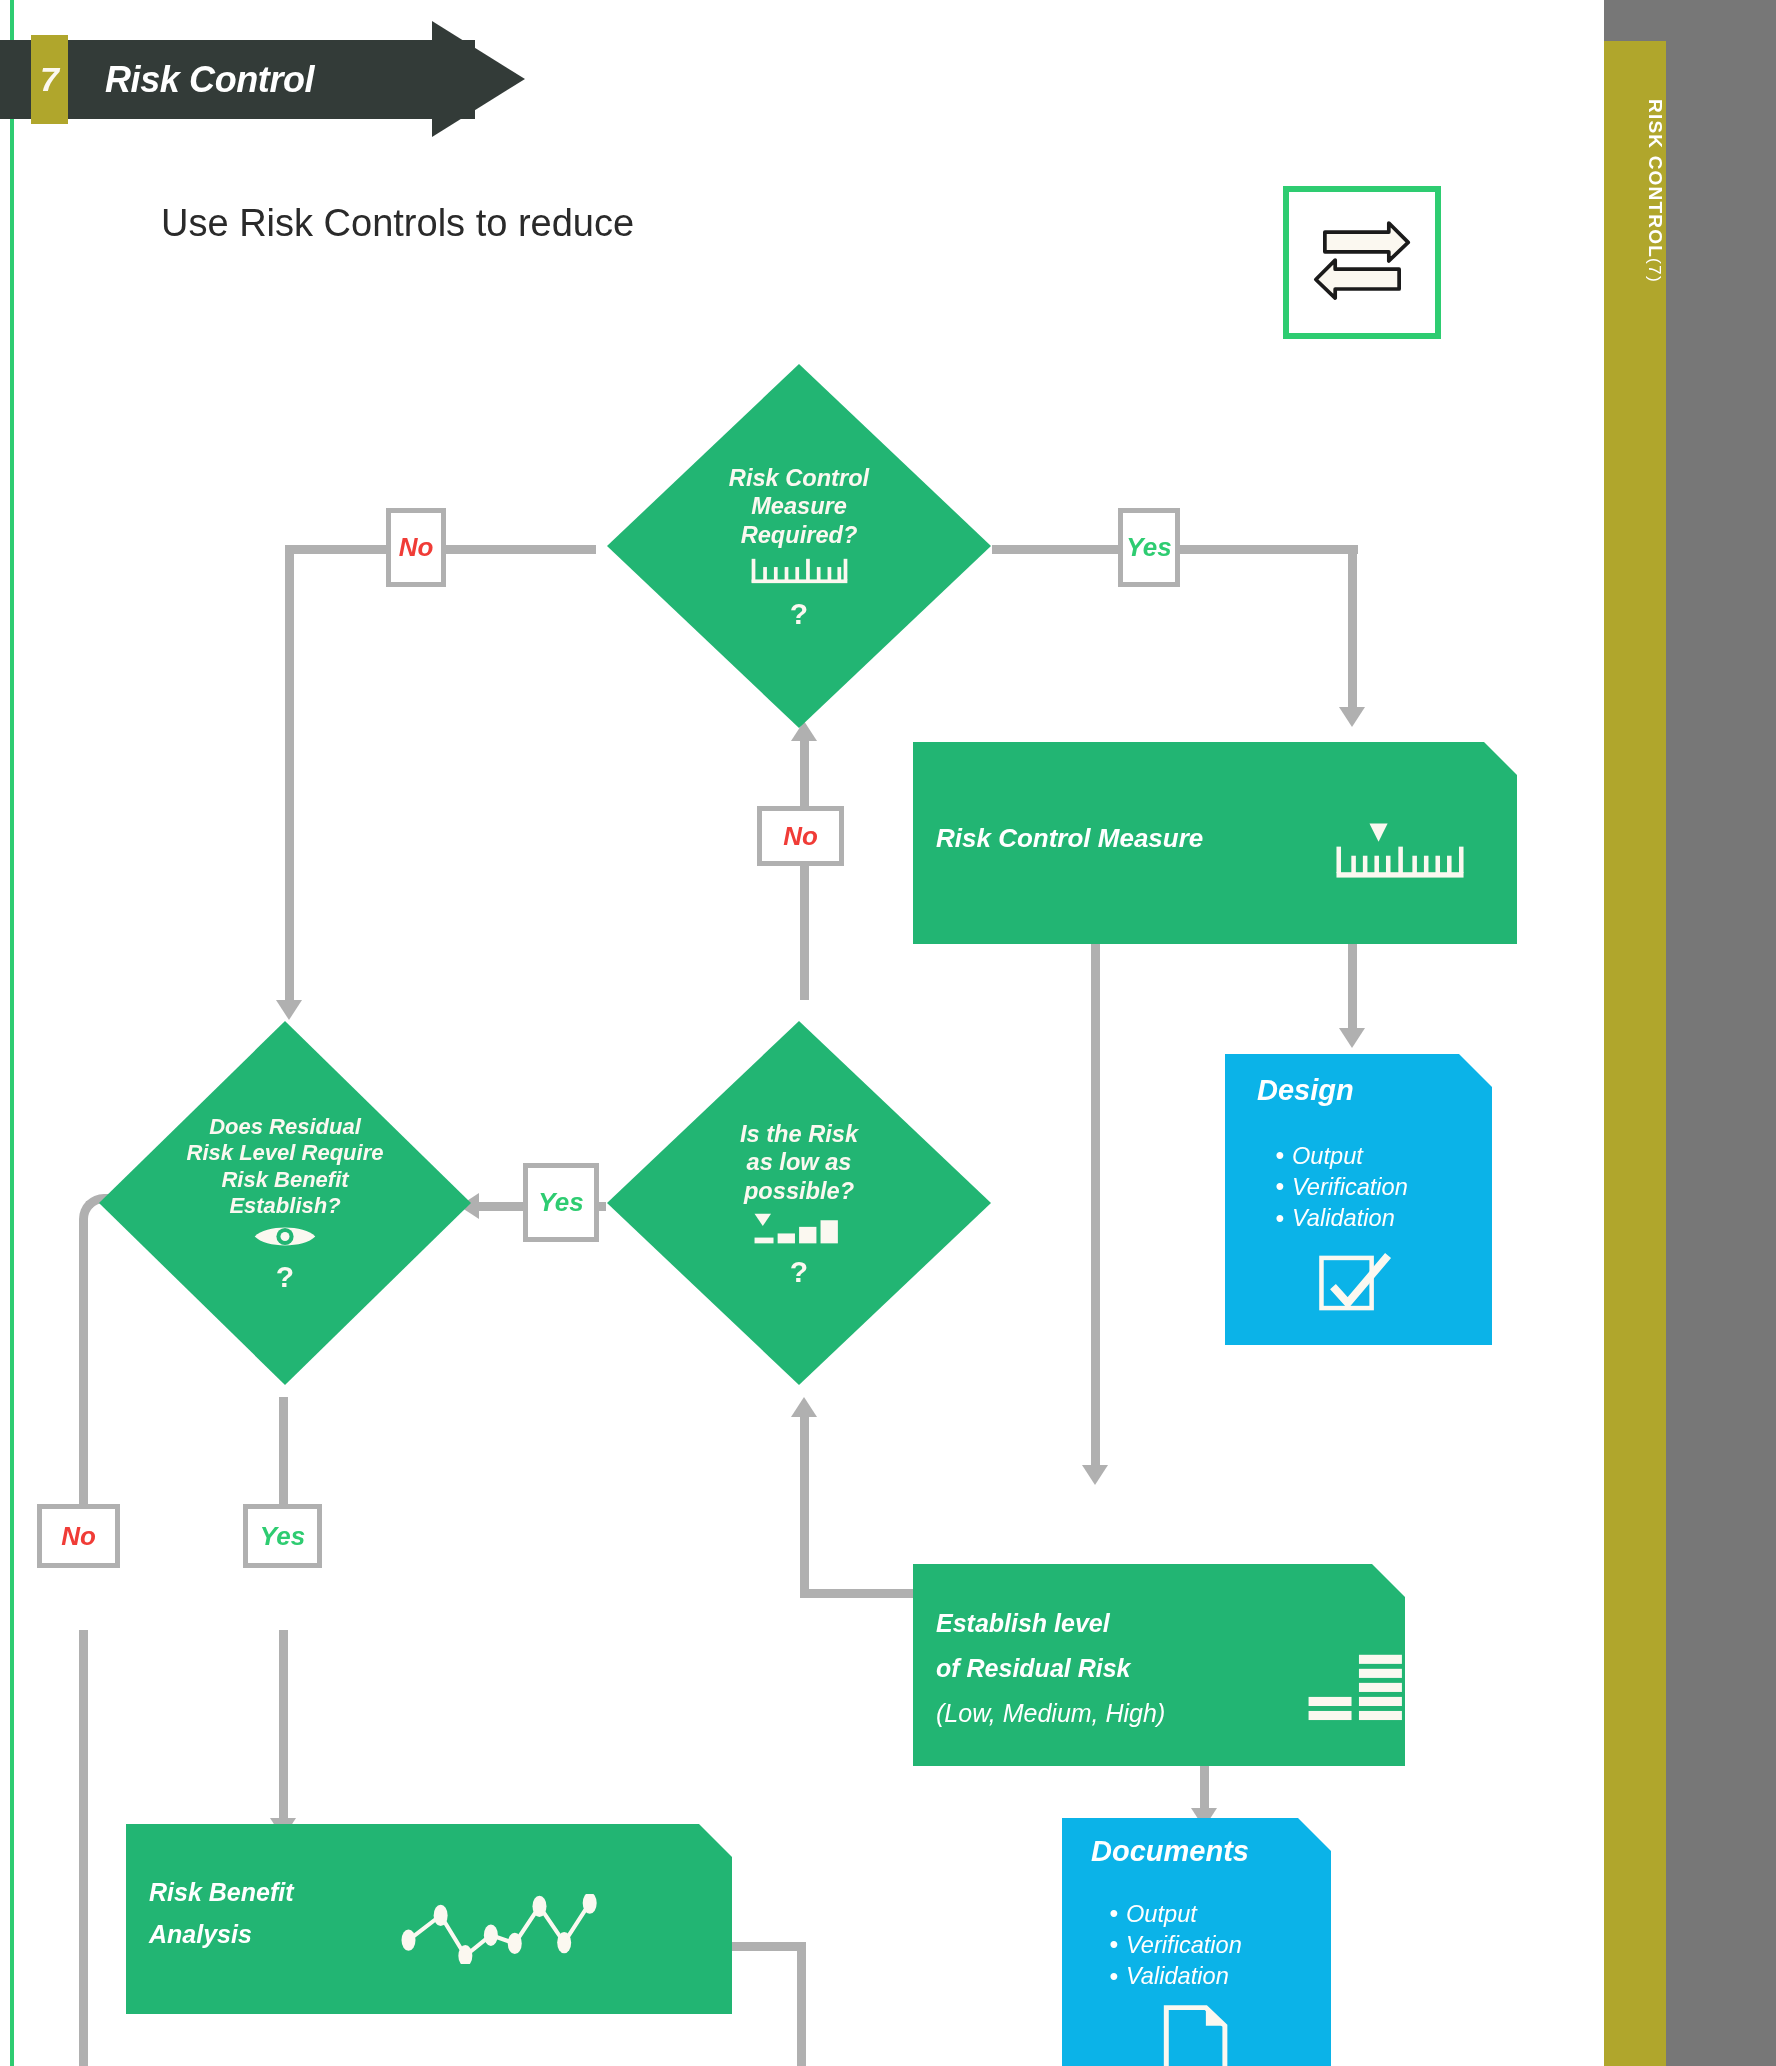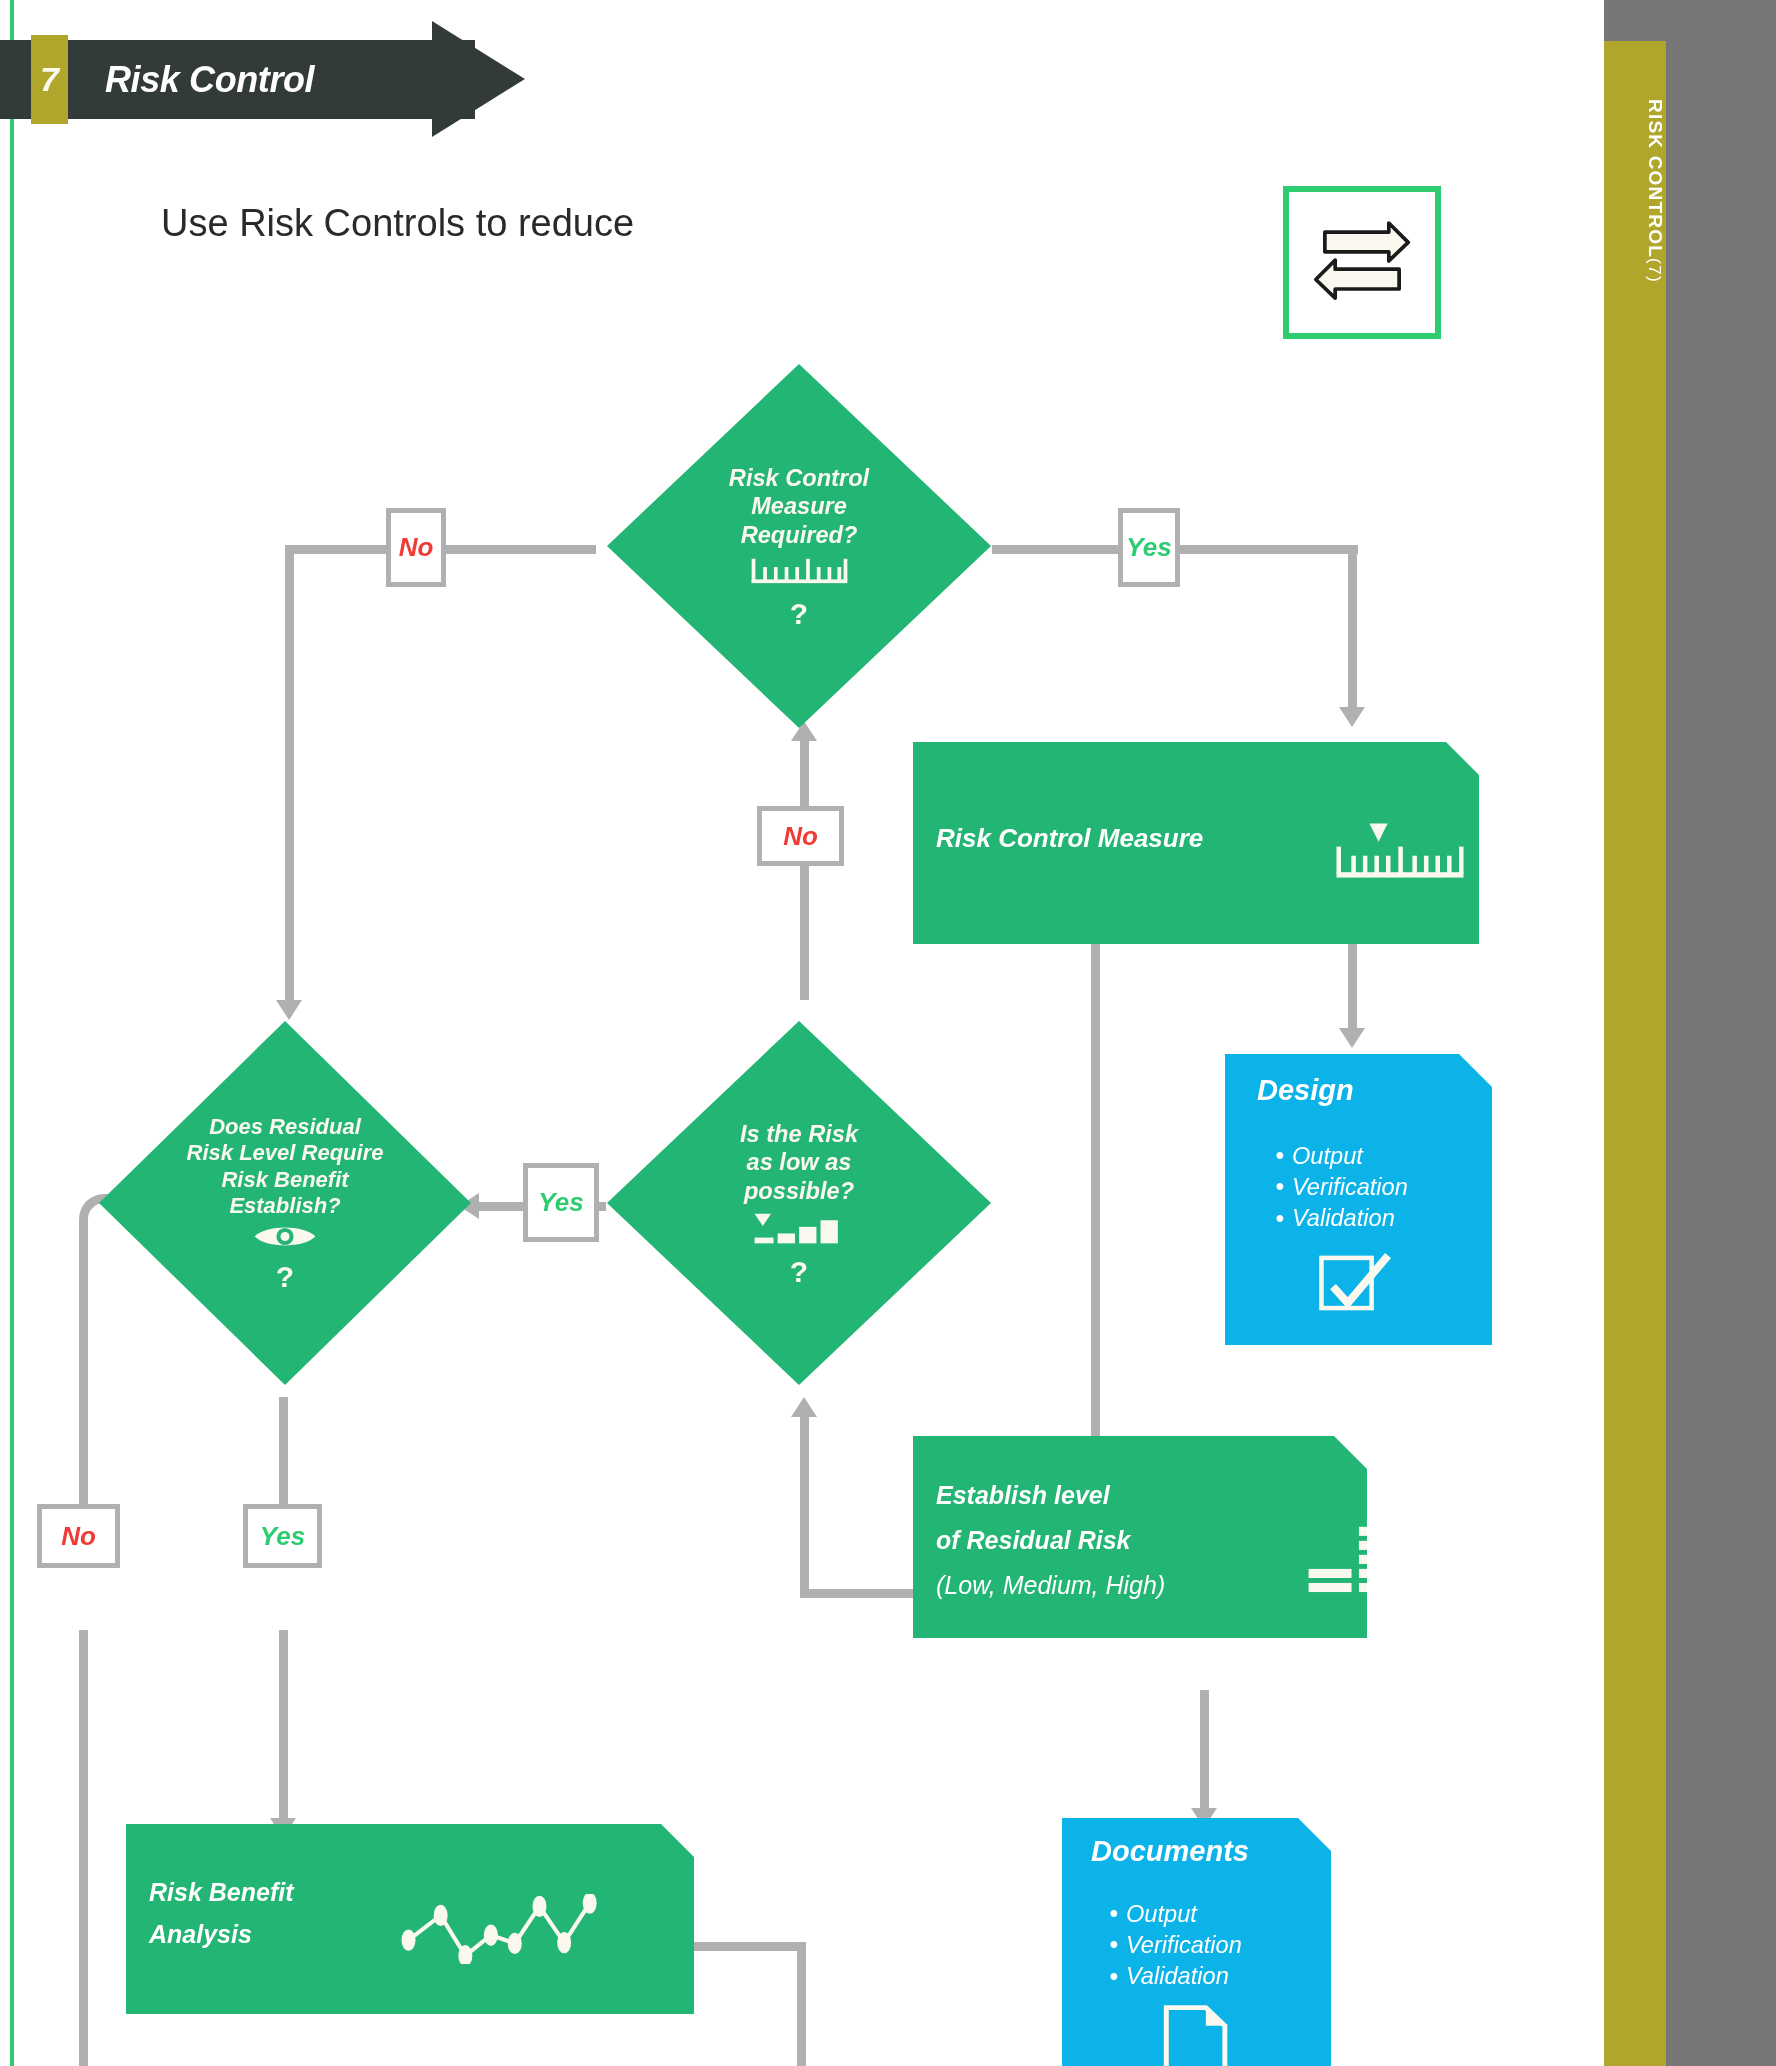--- a/index.html
+++ b/index.html
@@ -63,21 +63,21 @@
   .dshape{position:absolute;inset:0;background:#22b573;
       clip-path:polygon(50% 0%,100% 50%,50% 100%,0% 50%);}
   .dcontent{position:absolute;inset:0;display:flex;flex-direction:column;
       align-items:center;justify-content:center;
       color:#fbf8f0;font-style:italic;font-weight:bold;text-align:center;line-height:1.2;}
   .dcontent .qmark{font-size:30px;font-style:normal;margin-top:2.5px;}
 
   
   .pbox{position:absolute;
       clip-path:polygon(0 0, calc(100% - 33px) 0, 100% 33px, 100% 100%, 0 100%);}
-  .pbox.green{background:#22b573;}
+  .pbox.green{background:#22b573;padding-left:38px;}
   .pbox.blue{background:#0bb3e8;}
   .pbox .label{position:absolute;color:#ffffff;font-style:italic;font-weight:bold;}
 
   .blue-title{font-size:29px;font-style:italic;font-weight:bold;color:#ffffff;}
   .blue-list{list-style:none;margin:16px;padding:0;color:#ffffff;font-size:23.6px;
       font-style:italic;line-height:1.32;}
   .blue-list li{position:relative;padding-left:19px;}
   .blue-list li:before{content:"•";position:absolute;left:2.5px;top:-1.7px;font-size:25px;font-style:normal;}
 </style>
 </head>
@@ -245,21 +245,21 @@
           <rect x="190" y="84" width="11" height="42"></rect>
           <rect x="218" y="84" width="11" height="42"></rect>
           <rect x="246" y="84" width="11" height="42"></rect>
           <rect x="274" y="84" width="11" height="42"></rect>
           <rect x="303" y="62" width="11" height="64"></rect>
         </g>
       </svg>
     </span>
   </div>
 
-  <div class="pbox green" style="left:913px;top:1436px;width:454px;height:202px;">
+  <div class="pbox green" style="left:913px;top:1564px;width:454px;height:202px;">
     <div class="label" style="left:23px;top:45px;font-size:25px;">Establish level</div>
     <div class="label" style="left:23px;top:90px;font-size:25px;">of Residual Risk</div>
     <div class="label" style="left:23px;top:135px;font-size:25px;font-weight:normal;">(Low, Medium, High)</div>
     <span style="position:absolute;left:393px;top:66px;">
       <svg width="153" height="95" viewBox="0 0 370 230" aria-hidden="true">
         <g fill="#fbf8f0">
           <rect x="6" y="196" width="104" height="22"></rect>
           <rect x="6" y="162" width="104" height="22"></rect>
           <rect x="128" y="196" width="104" height="22"></rect>
           <rect x="128" y="162" width="104" height="22"></rect>

